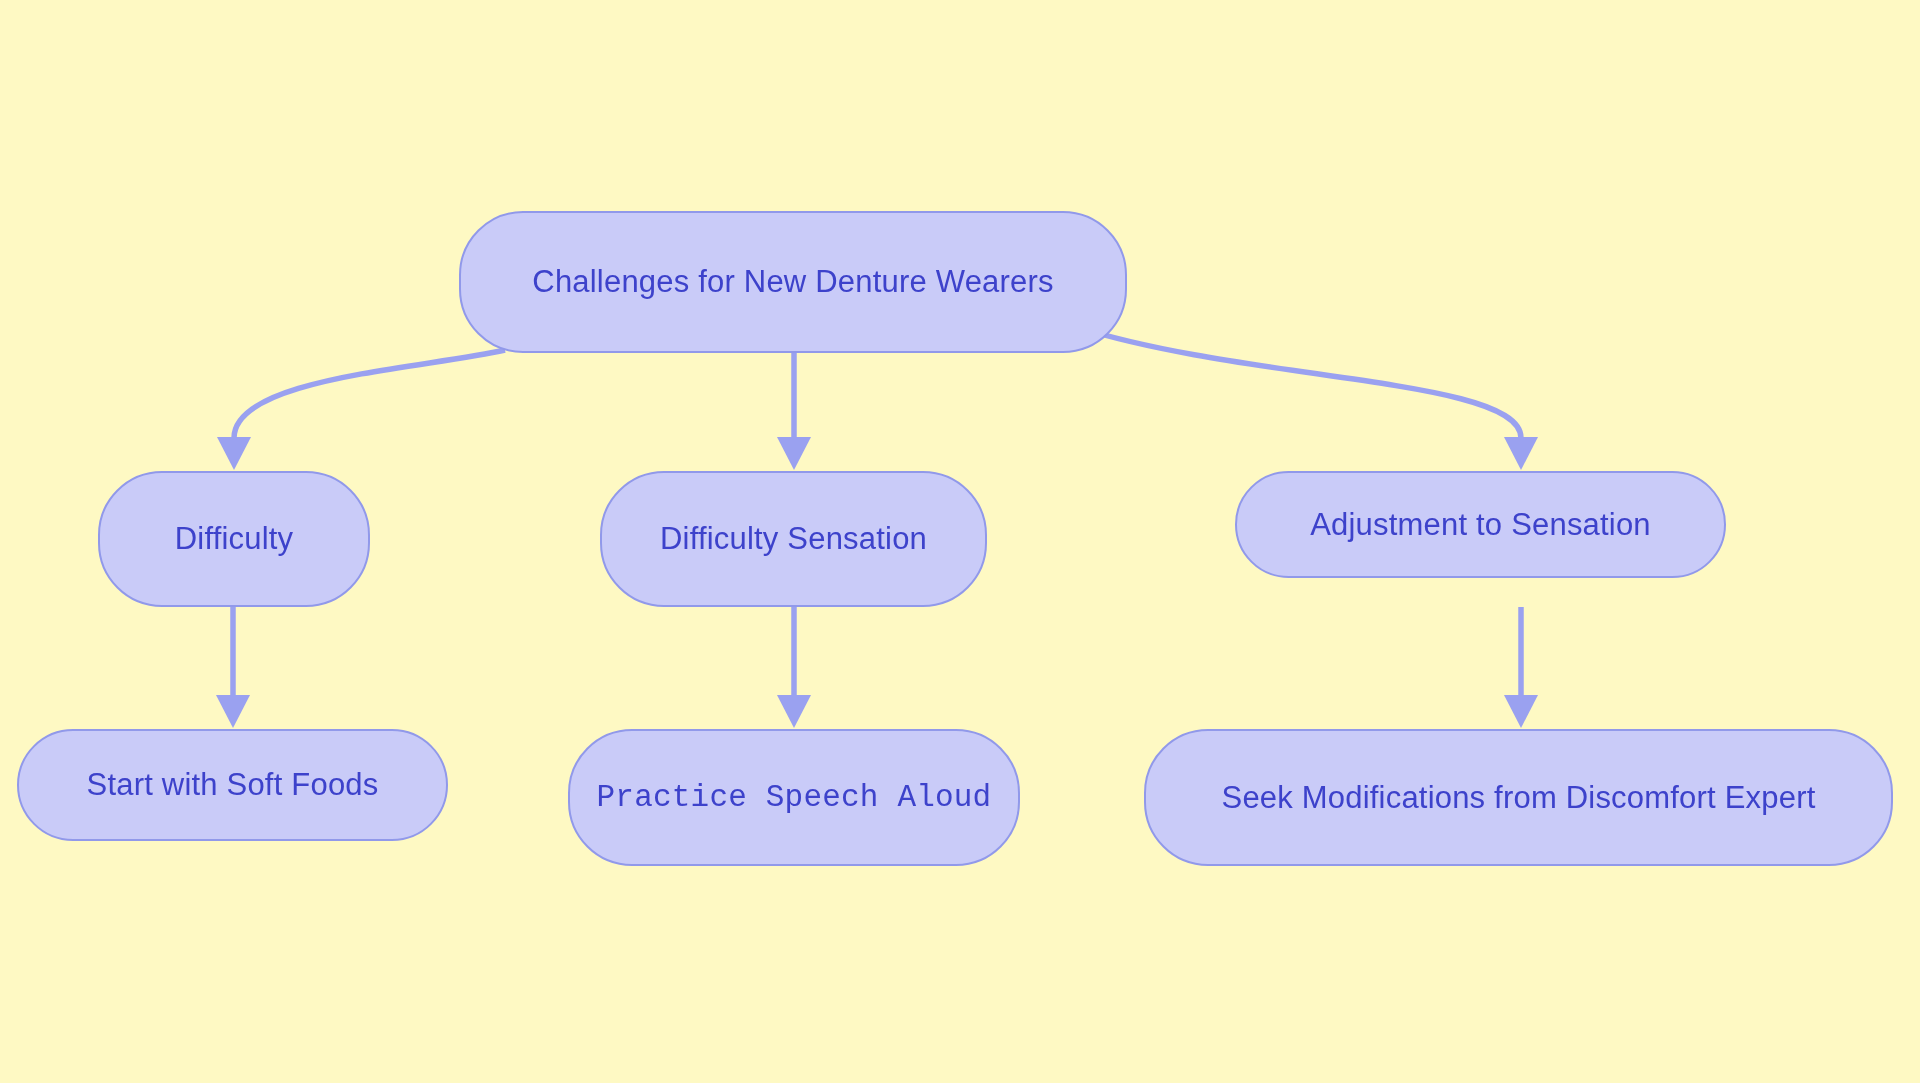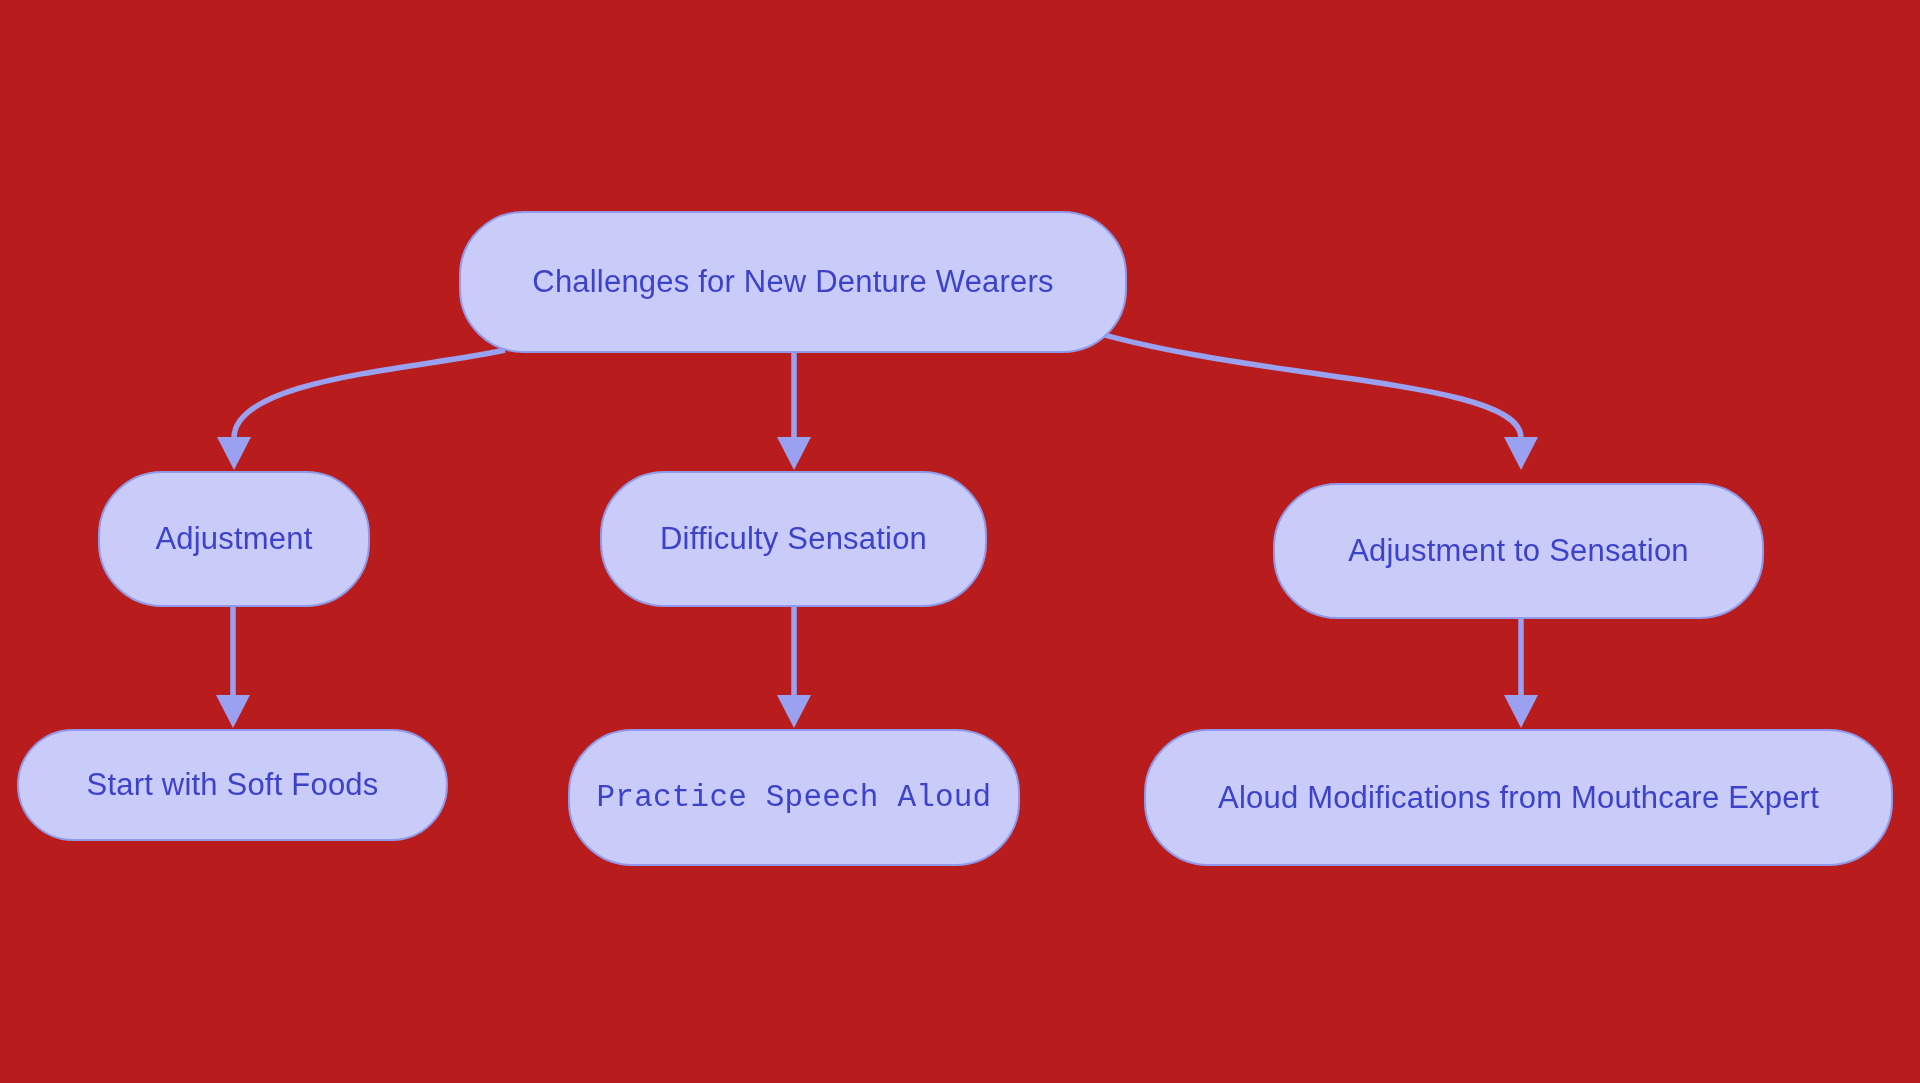--- a/index.html
+++ b/index.html
@@ -5,21 +5,21 @@
   html, body {
     margin: 0;
     padding: 0;
     background: #ffffff;
     font-family: "Liberation Sans", "DejaVu Sans", sans-serif;
   }
   .canvas {
     position: relative;
     width: 1920px;
     height: 1083px;
-    background: #b91c1c;
+    background: #fef9c3;
     overflow: hidden;
   }
   .edges {
     position: absolute;
     left: 0;
     top: 0;
     width: 1920px;
     height: 1083px;
     pointer-events: none;
   }
@@ -72,36 +72,36 @@
 
     <path class="edge-line" d="M 1521 607 L 1521 696"></path>
     <polygon class="arrowhead" points="1521,728 1504,695 1538,695"></polygon>
   </svg>
 
   <div class="node" style="left: 459px; top: 211px; width: 668px; height: 142px;">
     <span>Challenges for New Denture Wearers</span>
   </div>
 
   <div class="node" style="left: 98px; top: 471px; width: 272px; height: 136px;">
-    <span>Adjustment</span>
+    <span>Difficulty</span>
   </div>
 
   <div class="node" style="left: 600px; top: 471px; width: 387px; height: 136px;">
     <span>Difficulty Sensation</span>
   </div>
 
-  <div class="node" style="left: 1273px; top: 471px; width: 491px; height: 136px; margin-top: 12px;">
+  <div class="node" style="left: 1235px; top: 471px; width: 491px; height: 107px;">
     <span>Adjustment to Sensation</span>
   </div>
 
   <div class="node" style="left: 17px; top: 729px; width: 431px; height: 112px;">
     <span>Start with Soft Foods</span>
   </div>
 
   <div class="node" style="left: 568px; top: 729px; width: 452px; height: 137px; font-family: Liberation Mono, monospace;">
     <span>Practice Speech Aloud</span>
   </div>
 
   <div class="node" style="left: 1144px; top: 729px; width: 749px; height: 137px;">
-    <span>Aloud Modifications from Mouthcare Expert</span>
+    <span>Seek Modifications from Discomfort Expert</span>
   </div>
 
 </div>
 
 </body></html>

